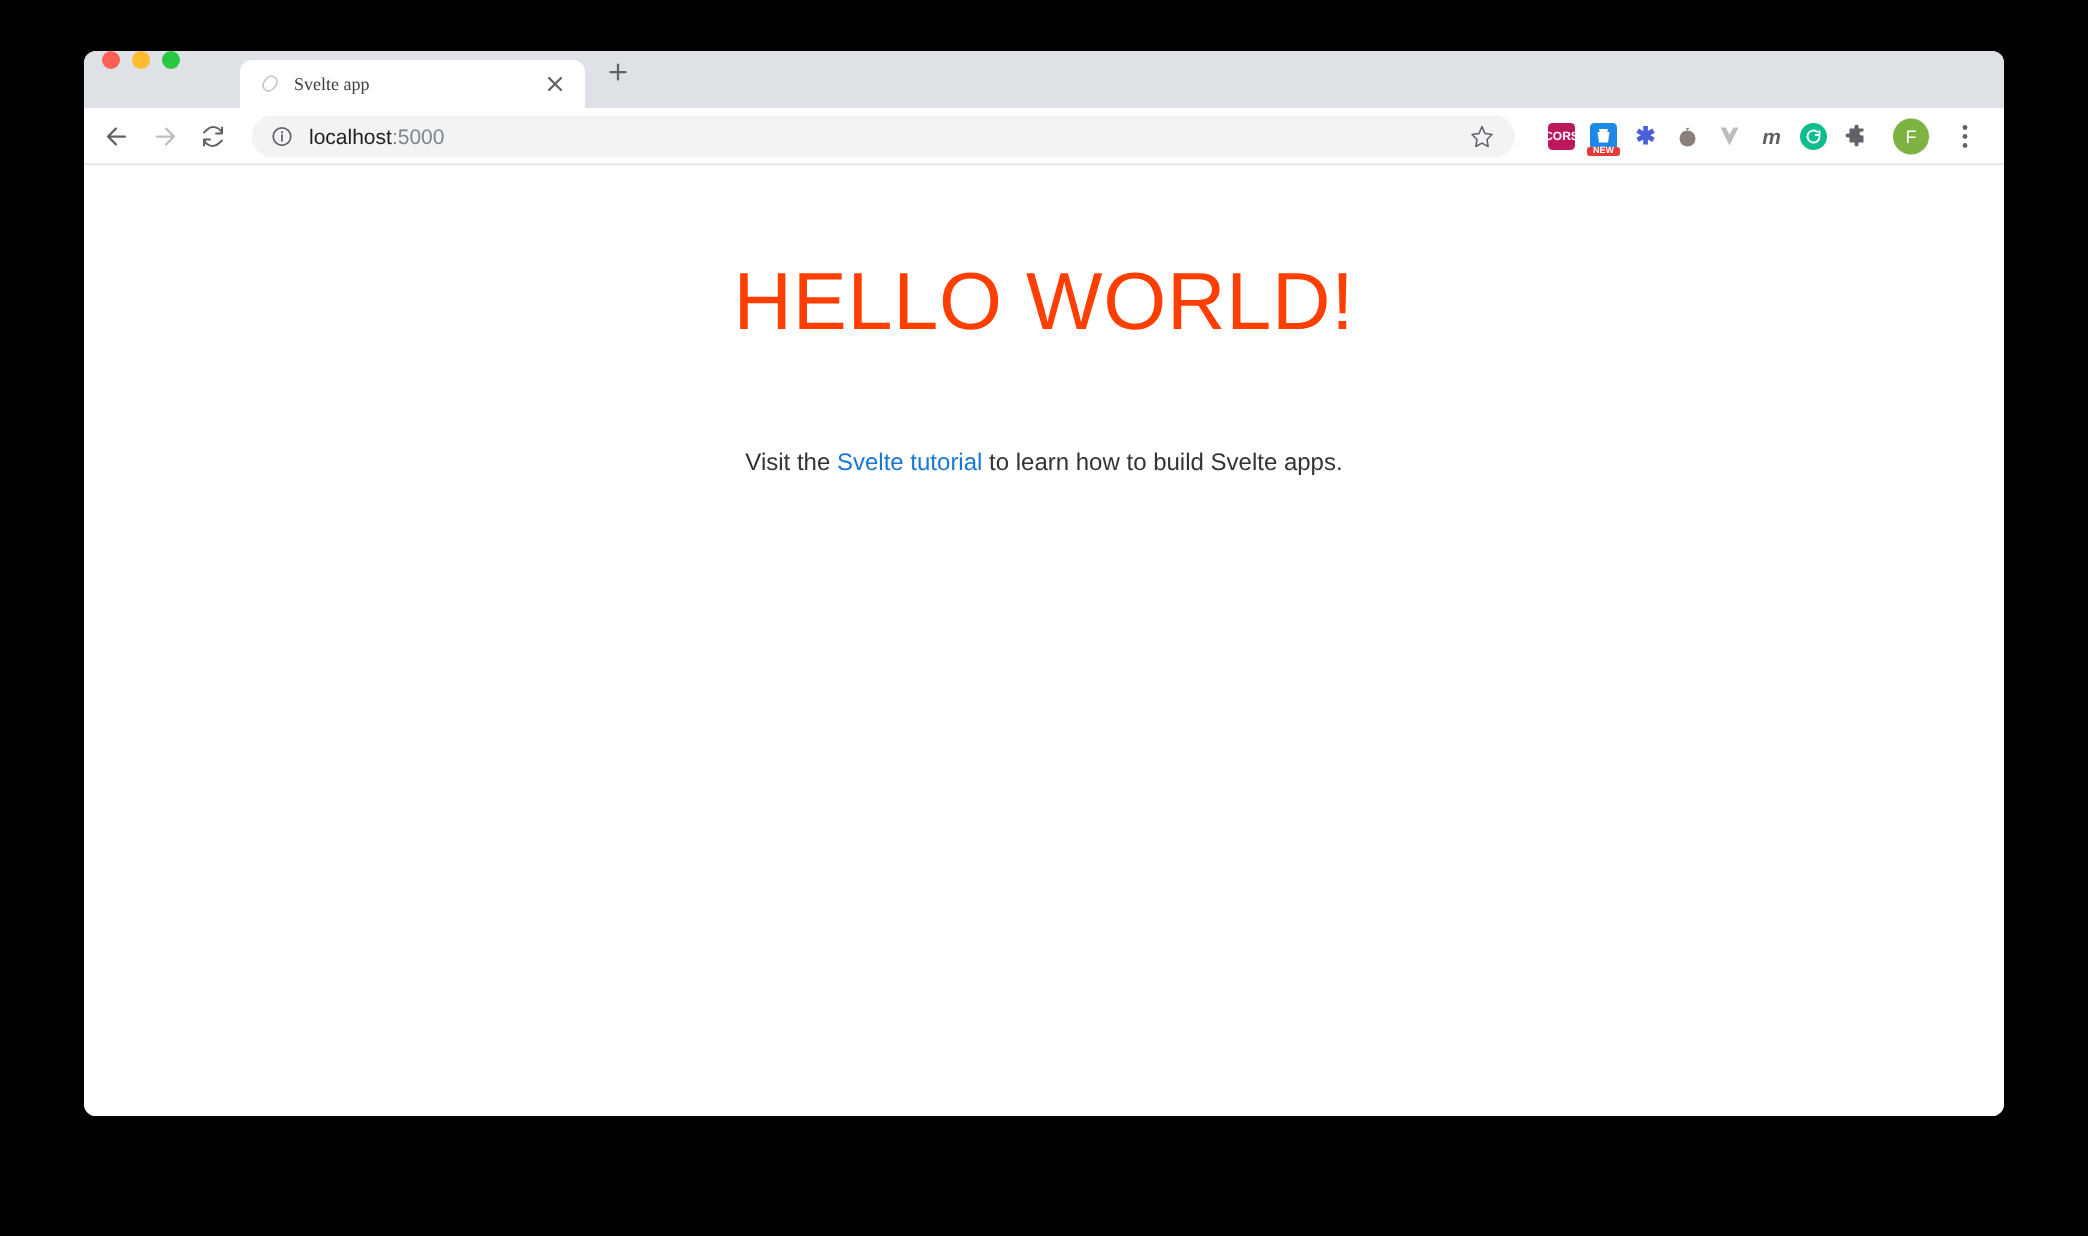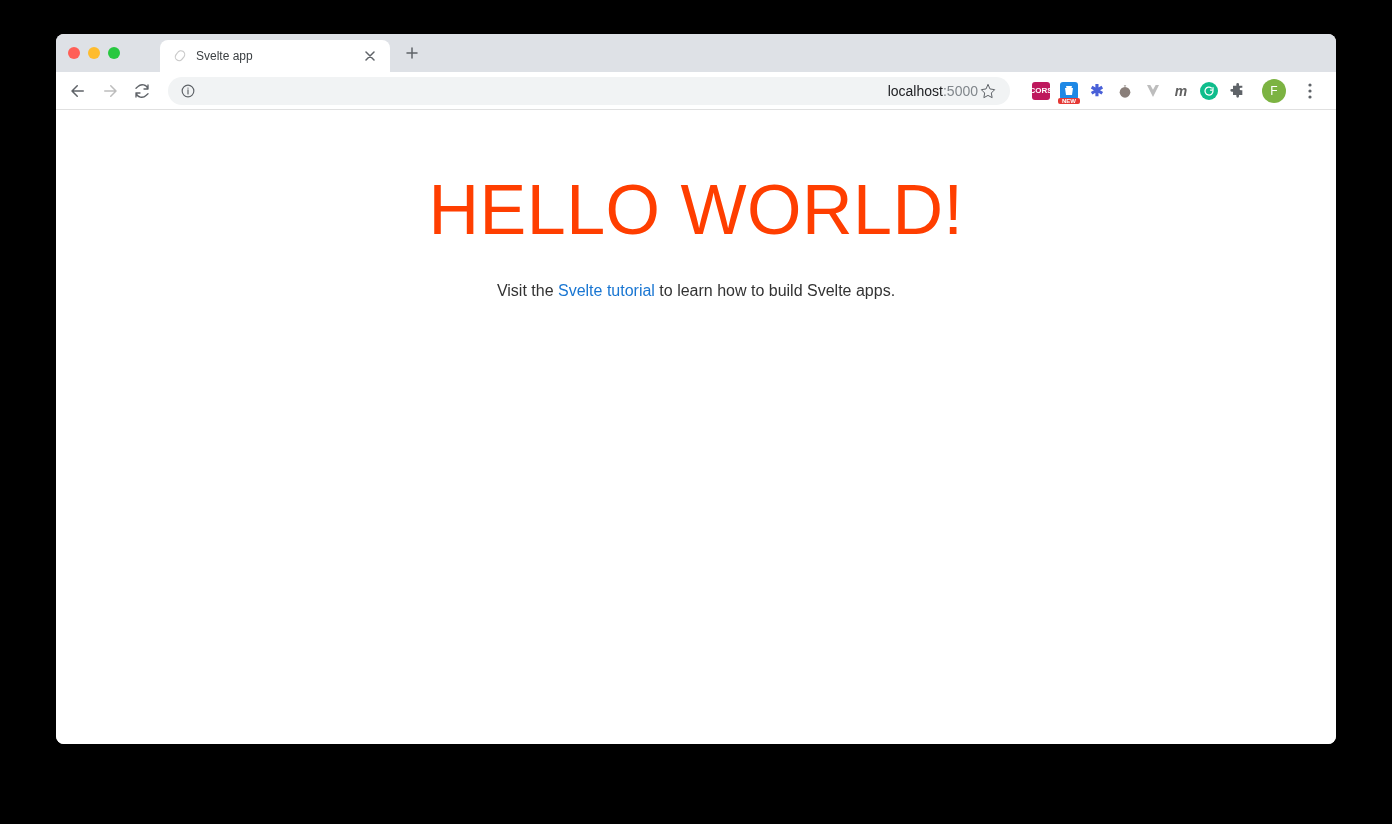--- a/index.html
+++ b/index.html
@@ -21,23 +21,24 @@
       overflow: hidden;
       box-shadow: 0 10px 40px rgba(0,0,0,0.5);
       display: flex;
       flex-direction: column;
     }
     
     .tab-bar {
       height: 38px;
       background: #dee1e6;
       display: flex;
-      align-items: center;
+      align-items: flex-start;
       padding-left: 12px;
       position: relative;
+      font-family: Liberation Serif, serif;
     }
     .traffic-lights {
       display: flex;
       gap: 8px;
       margin-right: 40px;
       align-items: center;
     }
     .traffic-dot {
       width: 12px;
       height: 12px;
@@ -125,21 +126,21 @@
     }
     .address-info-icon {
       width: 16px;
       height: 16px;
       margin-right: 10px;
       color: #5f6368;
       display: flex;
       align-items: center;
       justify-content: center;
     }
-    .address-text { flex: 1; text-align: right; }
+    .address-text { flex: 1; }
     .address-host { color: #202124; }
     .address-port { color: #80868b; }
     .star-btn {
       width: 20px; height: 20px;
       display:flex;align-items:center;justify-content:center;
       color:#5f6368; cursor:pointer;
     }
     .extensions {
       display: flex;
       align-items: center;
@@ -187,26 +188,26 @@
     
     .page-content {
       flex:1;
       background:#fff;
       display:flex;
       flex-direction:column;
       align-items:center;
       padding-top:60px;
     }
     .hello-heading {
-      font-size: 70px;
+      font-size: 54px;
       font-weight: 100;
       letter-spacing: 0.5px;
       color: #ff3e00;
       text-align:center;
-      margin-bottom: 32px;
+      margin-bottom: 68px;
     }
     .intro-text {
       font-size: 16px;
       color: #333;
       text-align:left;
     }
     .intro-text a {
       color: #1976d2;
       text-decoration: none;
     }

